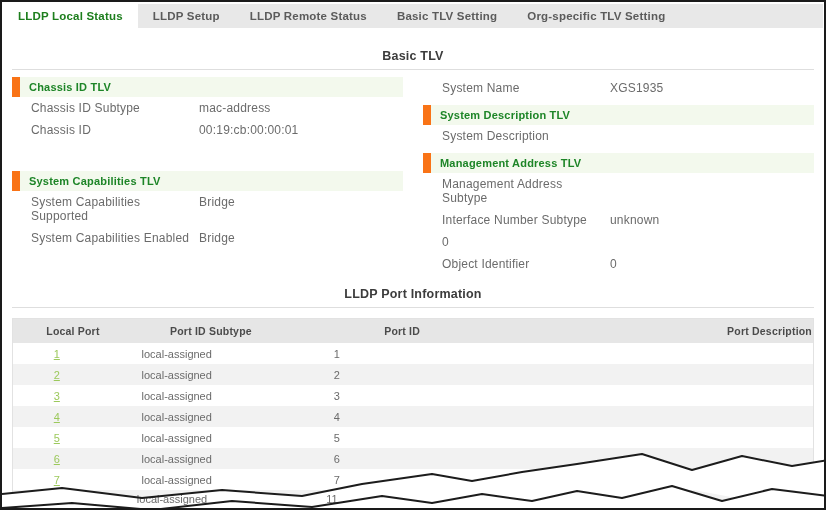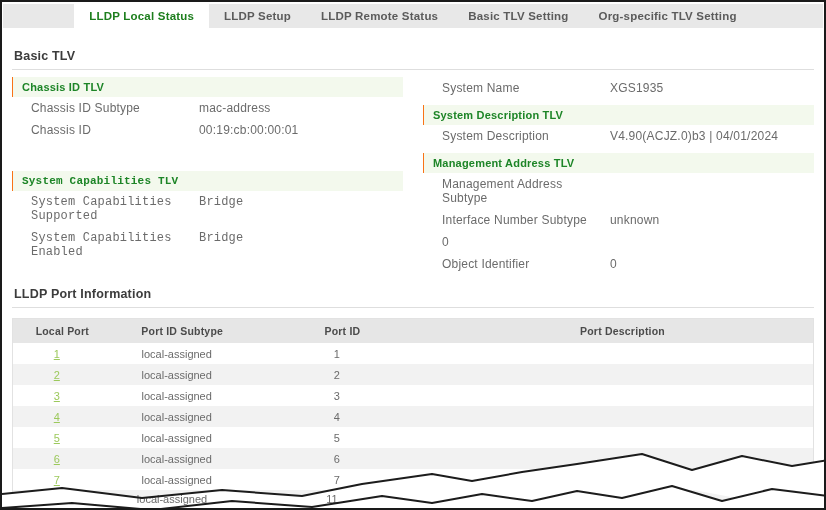--- a/index.html
+++ b/index.html
@@ -12,52 +12,52 @@
     font-family:"Liberation Sans", sans-serif;
     overflow:hidden;
   }
   
   .tabbar{
     display:flex;
     margin:2px 1px 0 1px;
     background:#e8e8e8;
     height:24px;
     align-items:stretch;
-    justify-content:center;
   }
   .tab{
     display:flex;align-items:center;
     padding:0 15px;
     font-size:11.5px;font-weight:bold;
     color:#5b5b5b;
     letter-spacing:.2px;
     cursor:pointer;white-space:nowrap;
   }
   .tab.active{background:#ffffff;color:#1d7e1d;}
   
   .content{padding:0 10px;}
   .section-heading{
     font-size:12.5px;font-weight:bold;color:#3c3c3c;
     padding:21px 2px 6px 2px;
     border-bottom:1px solid #dedede;
     letter-spacing:.2px;
+    text-align:center;
   }
   .section-heading.second{padding-top:6px;}
   .columns{
     display:grid;
     grid-template-columns:1fr 1fr;
     column-gap:20px;
     margin-top:7px;
   }
   .panel{margin-bottom:6px;}
-  .panel.gap-top{margin-top:30px;font-family:Liberation Mono, monospace;}
+  .panel.gap-top{margin-top:30px;}
   .panel-header{
     display:flex;align-items:center;
     background:#f3f9ed;
-    border-left:1px solid #f97316;
+    border-left:8px solid #f97316;
     height:20px;
     padding-left:9px;
     font-size:11px;font-weight:bold;color:#1d8527;
     letter-spacing:.2px;
   }
   .kv{
     display:grid;
     grid-template-columns:168px 1fr;
     padding:4px 0 4px 19px;
     font-size:12px;color:#6b6b6b;
@@ -70,21 +70,21 @@
     margin-top:10px;
     border-collapse:collapse;
     border:1px solid #e2e2e2;
     font-size:11px;
     table-layout:fixed;
   }
   .port-table th{
     background:#e6e6e6;
     height:22px;
     font-size:10.5px;font-weight:bold;color:#4b4b4b;
-    text-align:center;
+    text-align:right;
     letter-spacing:.2px;
     padding-left:12px;
   }
   .port-table td{
     height:19px;
     text-align:center;
     color:#6b6b6b;
     overflow:hidden;white-space:nowrap;
   }
   .port-table tbody tr:nth-child(even){background:#f2f2f2;}
@@ -158,21 +158,20 @@
           <div class="kv">
             <span class="k">System Name</span>
             <span class="v">XGS1935</span>
           </div>
         </div>
 
         <div class="panel">
           <div class="panel-header">System Description TLV</div>
           <div class="kv">
             <span class="k">System Description</span>
-            <span class="v">V4.90(ACJZ.0)b3 | 04/01/2024</span>
           </div>
         </div>
 
         <div class="panel">
           <div class="panel-header">Management Address TLV</div>
           <div class="kv">
             <span class="k">Management Address Subtype</span>
           </div>
           <div class="kv">
             <span class="k">Interface Number Subtype</span>

